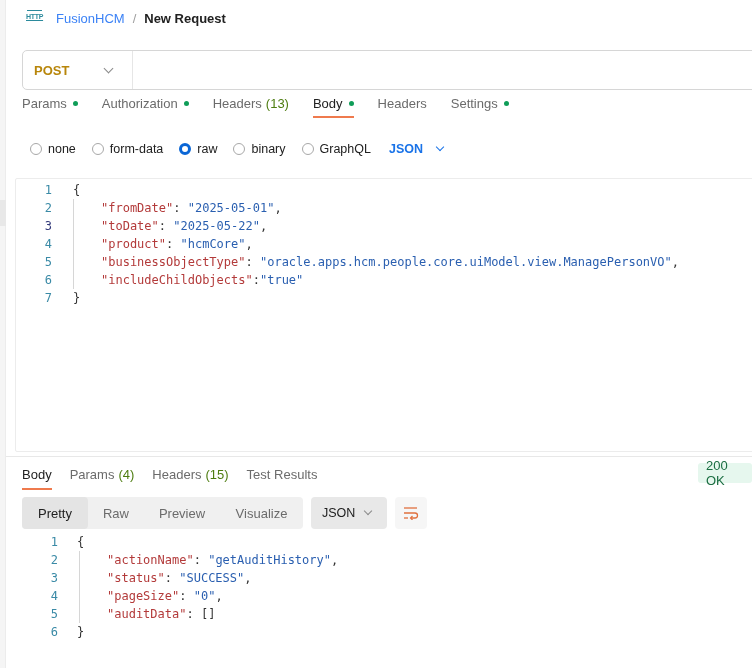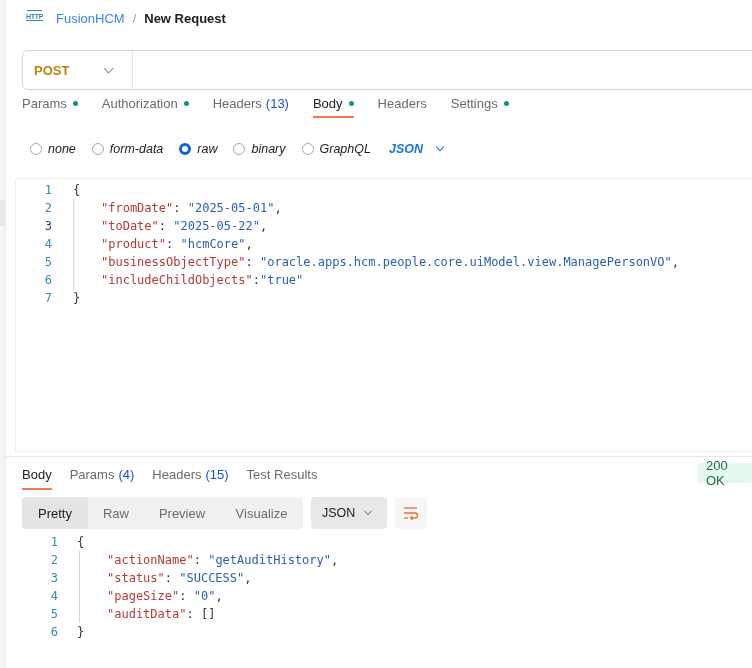--- a/index.html
+++ b/index.html
@@ -25,25 +25,25 @@
   .chev { position: absolute; width: 7px; height: 7px; border-right: 1.3px solid #8a8a8a; border-bottom: 1.3px solid #8a8a8a; transform: rotate(45deg); }
   .method .chev { left: 82px; top: 14px; }
   .url-text { font-size: 13px; color: #212121; padding-left: 12px; display: flex; align-items: center; white-space: nowrap; }
   .url-redact { display: inline-block; width: 10px; height: 10px; background: #d0d0d0; margin-left: 58px; margin-right: 8px; margin-top: -8px; }
 
   
   .req-tabs { position: absolute; left: 22px; top: 94px; display: flex; gap: 0; font-size: 13px; }
   .tab { position: relative; color: #6b6b6b; display: flex; align-items: center; height: 18px; margin-right: 24px; }
   .tab.active { color: #212121; }
   .tab .dot { width: 5px; height: 5px; border-radius: 50%; background: #0f9d58; margin-left: 6px; }
-  .tab .count { color: #1d4ed8; margin-left: 4px; }
+  .tab .count { color: #4d7c0f; margin-left: 4px; }
   .tab .underline { position: absolute; left: 0; right: 0; top: 22px; height: 2px; background: #ef7a4d; }
 
   
-  .body-types { position: absolute; left: 30px; top: 142px; display: flex; align-items: center; font-size: 12.5px; color: #212121; font-style: italic; }
+  .body-types { position: absolute; left: 30px; top: 142px; display: flex; align-items: center; font-size: 12.5px; color: #212121; }
   .radio { display: flex; align-items: center; margin-right: 16px; }
   .radio .circle { width: 12px; height: 12px; border-radius: 50%; border: 1px solid #a8a8a8; margin-right: 6px; background: #fff; }
   .radio.selected .circle { border: 3px solid #0a66d6; }
   .lang-select { color: #1a73e8; font-weight: bold; font-size: 12.5px; display: flex; align-items: center; margin-left: 2px; position: relative; width: 58px; }
   .lang-select .chev { left: 48px; top: 2px; border-color: #1a73e8; width: 6px; height: 6px; }
 
   
   .req-editor { position: absolute; left: 15px; top: 178px; width: 745px; height: 274px; border: 1px solid #ececec; border-radius: 2px; }
   .code { font-family: "DejaVu Sans Mono", monospace; font-size: 12px; line-height: 18px; }
   .code-line { display: flex; height: 18px; white-space: pre; }

